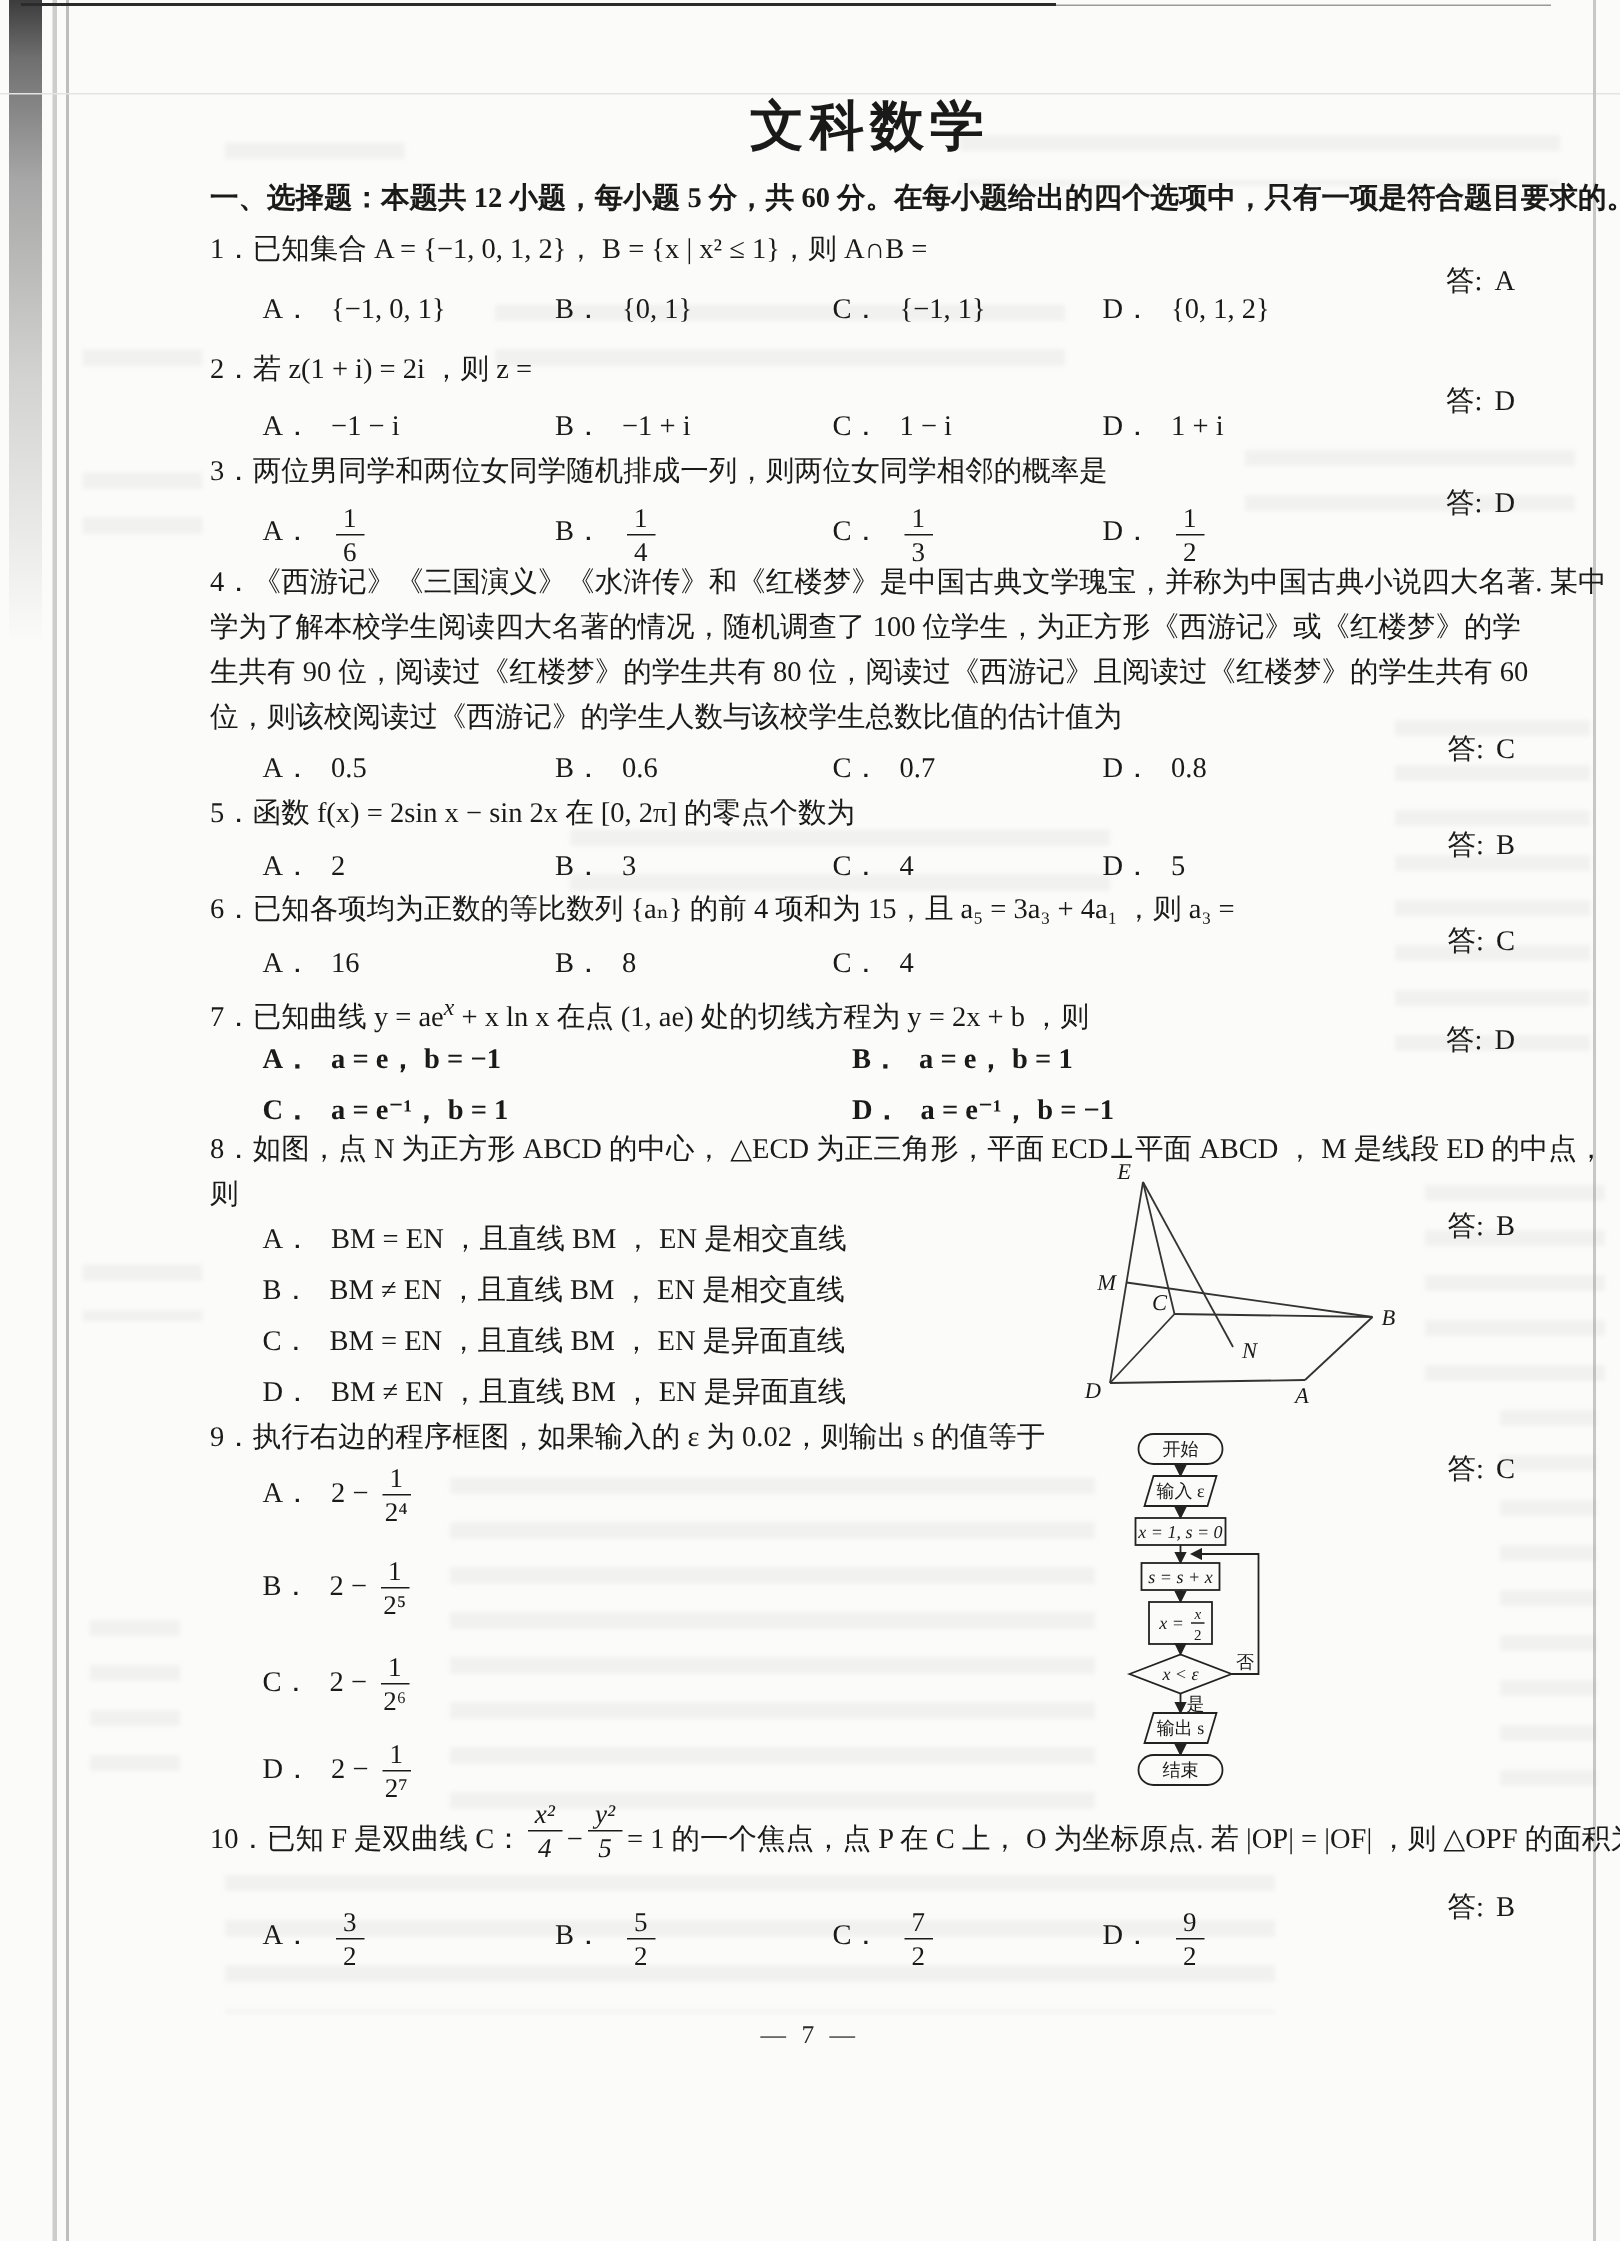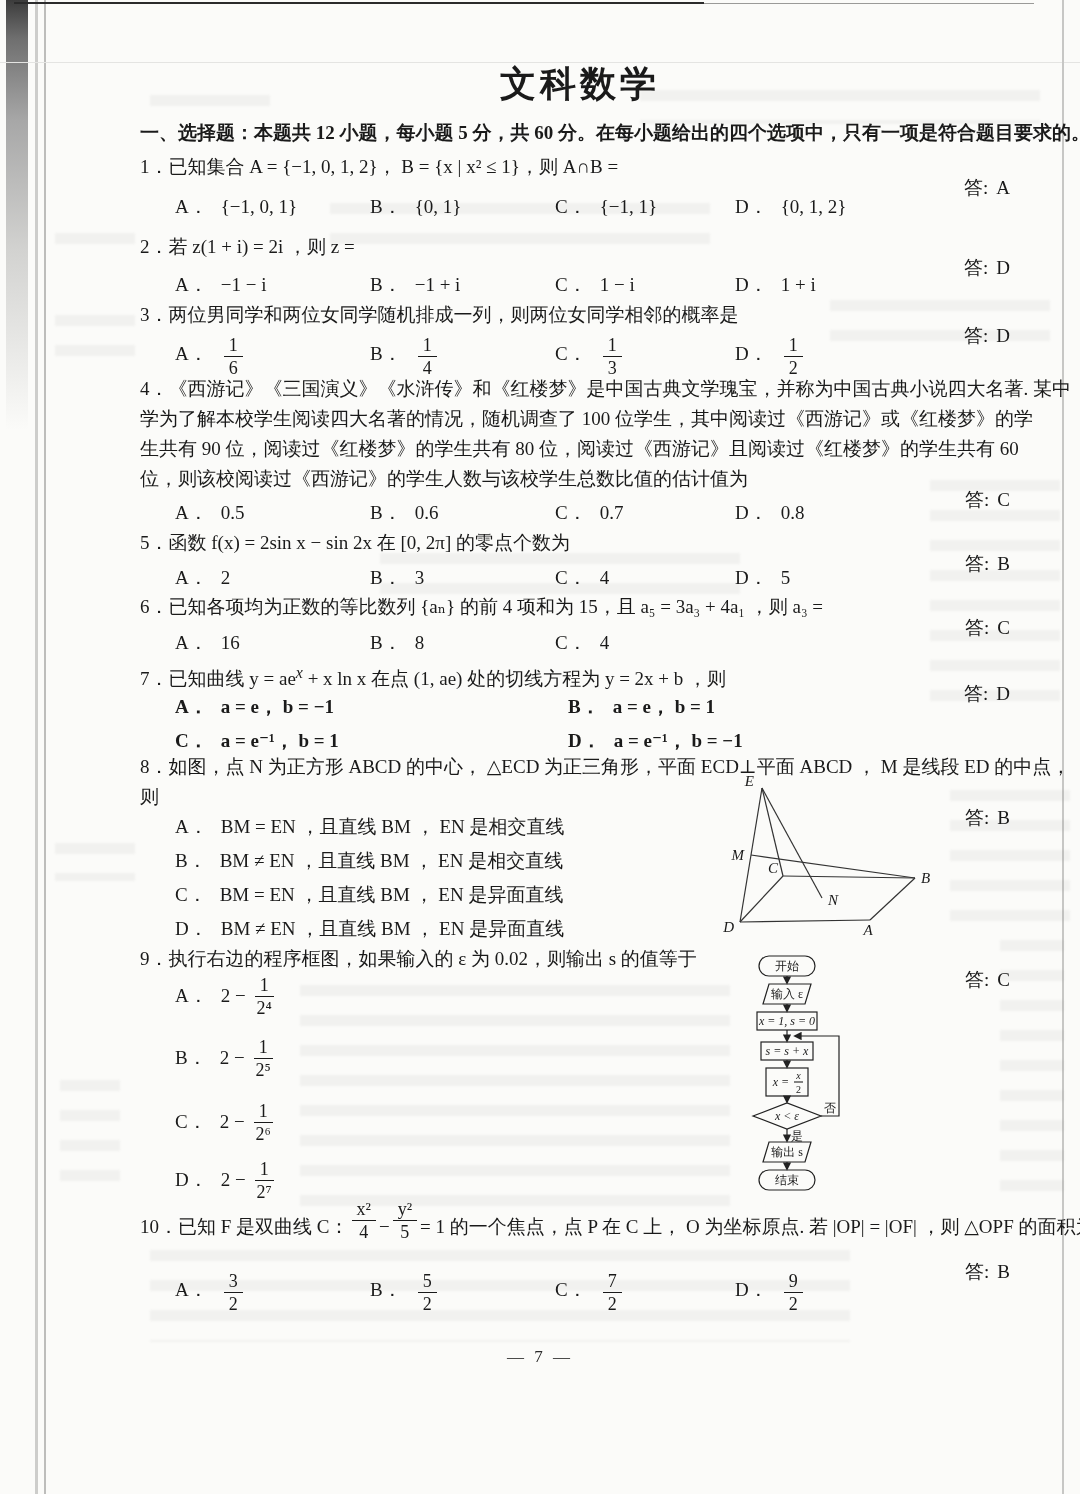--- a/index.html
+++ b/index.html
@@ -34,21 +34,21 @@
   .opts2{position:absolute;left:35px;right:0;display:grid;
     grid-template-columns:393px 1fr;font-weight:bold;}
   .opt{white-space:nowrap;}
   .olabel{margin-right:13px;}
   .optline{white-space:nowrap;}
   
   .frac{display:inline-flex;flex-direction:column;align-items:center;
     vertical-align:middle;line-height:20px;font-size:18px;margin:0 3px;}
   .frac .fnum{padding:0 5px 1px;border-bottom:1.6px solid #1a1a1a;}
   .frac .fden{padding-top:1px;}
-  .it{}
+  .it{font-style:italic;}
   .q9opt{position:absolute;left:35px;display:flex;align-items:center;white-space:nowrap;}
   .q9opt .pfx{margin:0 6px 0 0;}
   .q10row{display:flex;align-items:flex-end;white-space:nowrap;}
   .pagenum{position:absolute;left:0;top:1342px;width:100%;text-align:center;
     font-size:17px;letter-spacing:3px;color:#2a2a2a;}
   
   .fig8{position:absolute;left:700px;top:772px;}
   .flow9{position:absolute;left:735px;top:946px;}
   svg text{font-family:"Liberation Serif","DejaVu Serif",serif;}
 </style>
@@ -123,21 +123,21 @@
           <span class="fden">3</span>
         </span></span>
     <span class="opt"><span class="olabel">D．</span><span class="frac">
           <span class="fnum">1</span>
           <span class="fden">2</span>
         </span></span>
   </div>
 
   <div class="q" style="top:374px">
     <div class="optline">4．《西游记》《三国演义》《水浒传》和《红楼梦》是中国古典文学瑰宝，并称为中国古典小说四大名著. 某中</div>
-    <div class="optline">学为了解本校学生阅读四大名著的情况，随机调查了 100 位学生，其中阅读过《西游记》或《红楼梦》的学</div>
+    <div class="optline">学为了解本校学生阅读四大名著的情况，随机调查了 100 位学生，为正方形《西游记》或《红楼梦》的学</div>
     <div class="optline">生共有 90 位，阅读过《红楼梦》的学生共有 80 位，阅读过《西游记》且阅读过《红楼梦》的学生共有 60</div>
     <div class="optline">位，则该校阅读过《西游记》的学生人数与该校学生总数比值的估计值为</div>
     <span class="ans" style="top:90px"><span>答:</span><span class="letter">C</span></span>
   </div>
   <div class="opts" style="top:498px">
     <span class="opt"><span class="olabel">A．</span><span>0.5</span></span>
     <span class="opt"><span class="olabel">B．</span><span>0.6</span></span>
     <span class="opt"><span class="olabel">C．</span><span>0.7</span></span>
     <span class="opt"><span class="olabel">D．</span><span>0.8</span></span>
   </div>

